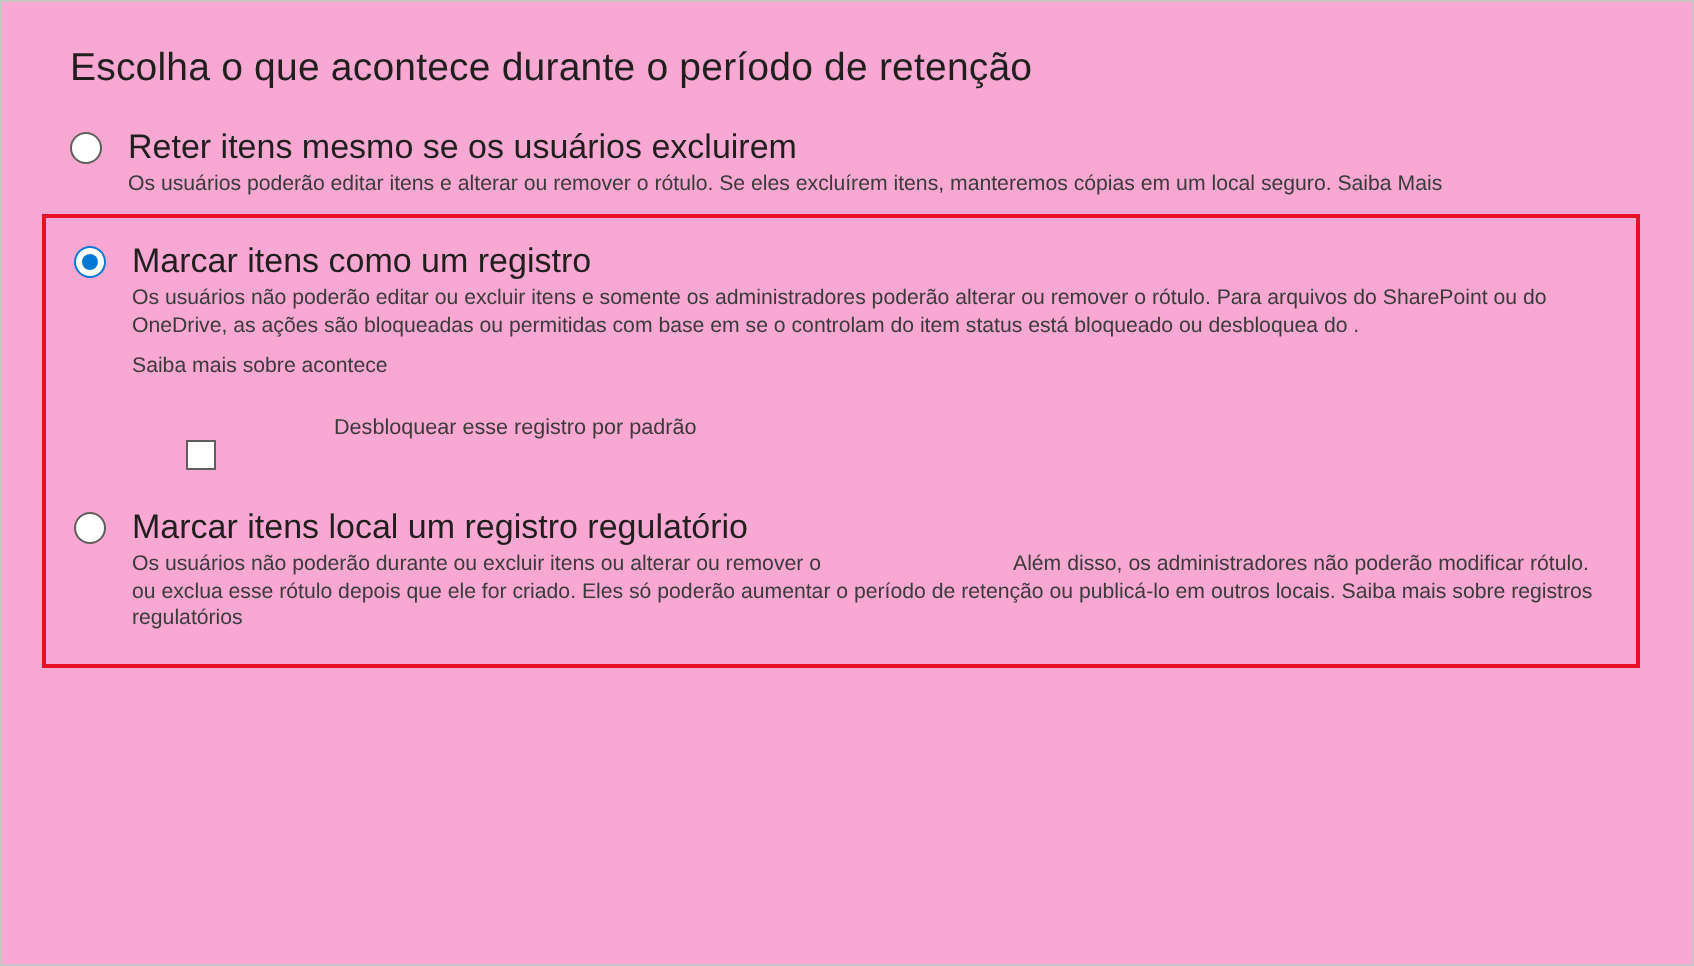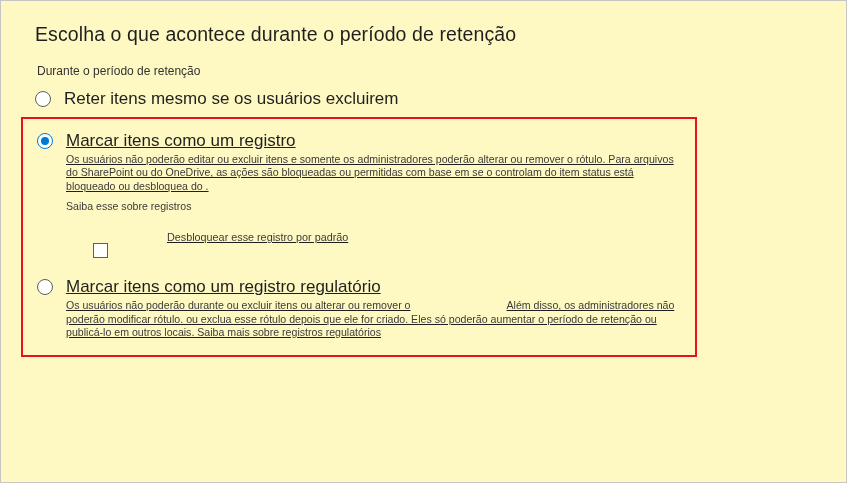--- a/index.html
+++ b/index.html
@@ -13,21 +13,21 @@
     font-family: "Liberation Sans", sans-serif;
     color: #201f1e;
     overflow: hidden;
   }
   .page {
     position: relative;
     width: 847px;
     height: 483px;
     box-sizing: border-box;
     border: 1px solid #c8c6c4;
-    background: #fef9c3;
+    background: #f9a8d4;
   }
   .content {
     padding: 22px 30px 0 34px;
   }
   .page-title {
     font-size: 19.5px;
     font-weight: 400;
     color: #201f1e;
     margin: 0 0 18px 0;
     letter-spacing: 0.1px;
@@ -100,23 +100,22 @@
     margin-top: -4px;
     border-radius: 50%;
     background: #0078d4;
   }
 
   
   .highlight-box {
     border: 2px solid #e81123;
     padding: 12px 12px 12px 14px;
     margin: 8px 0 16px -14px;
-    width: 676px;
+    width: 799px;
     box-sizing: border-box;
-    text-decoration: underline;
   }
 
   
   .sub-option {
     position: relative;
     margin: 17px 0 4px 56px;
     padding-left: 27px;
     min-height: 32px;
   }
   .checkbox {
@@ -150,44 +149,44 @@
 </style>
 </head>
 <body>
 
 <div class="page">
   <div class="content">
 
     <h1 class="page-title">Escolha o que acontece durante o período de retenção</h1>
 
 
-    <div class="group-label">Durante o período de retenção</div>
 
     <div class="option">
       <span class="radio"></span>
       <div class="option-title">Reter itens mesmo se os usuários excluirem</div>
+      <p class="option-desc">Os usuários poderão editar itens e alterar ou remover o rótulo. Se eles excluírem itens, manteremos cópias em um local seguro. Saiba Mais</p>
     </div>
 
     <div class="highlight-box">
 
       <div class="option">
         <span class="radio checked"></span>
         <div class="option-title">Marcar itens como um registro</div>
         <p class="option-desc">Os usuários não poderão editar ou excluir itens e somente os administradores poderão alterar ou remover o rótulo. Para arquivos do SharePoint ou do OneDrive, as ações são bloqueadas ou permitidas com base em se o controlam do item status está bloqueado ou desbloquea do .</p>
-        <span class="option-link">Saiba esse sobre registros</span>
+        <span class="option-link">Saiba mais sobre acontece</span>
       </div>
 
       <div class="sub-option">
         <span class="checkbox"></span>
         <div class="sub-title">Desbloquear esse registro por padrão</div>
       </div>
 
       <div class="option-spacer"></div>
 
       <div class="option">
         <span class="radio"></span>
-        <div class="option-title">Marcar itens como um registro regulatório</div>
+        <div class="option-title">Marcar itens local um registro regulatório</div>
         <p class="option-desc"><span>Os usuários não poderão durante ou excluir itens ou alterar ou remover o</span><span class="gap-wide"></span><span>Além disso, os administradores não poderão modificar rótulo. ou exclua esse rótulo depois que ele for criado. Eles só poderão aumentar o período de retenção ou publicá-lo em outros locais. Saiba mais sobre registros regulatórios</span></p>
       </div>
 
     </div>
   </div>
 </div>
 
 </body></html>

